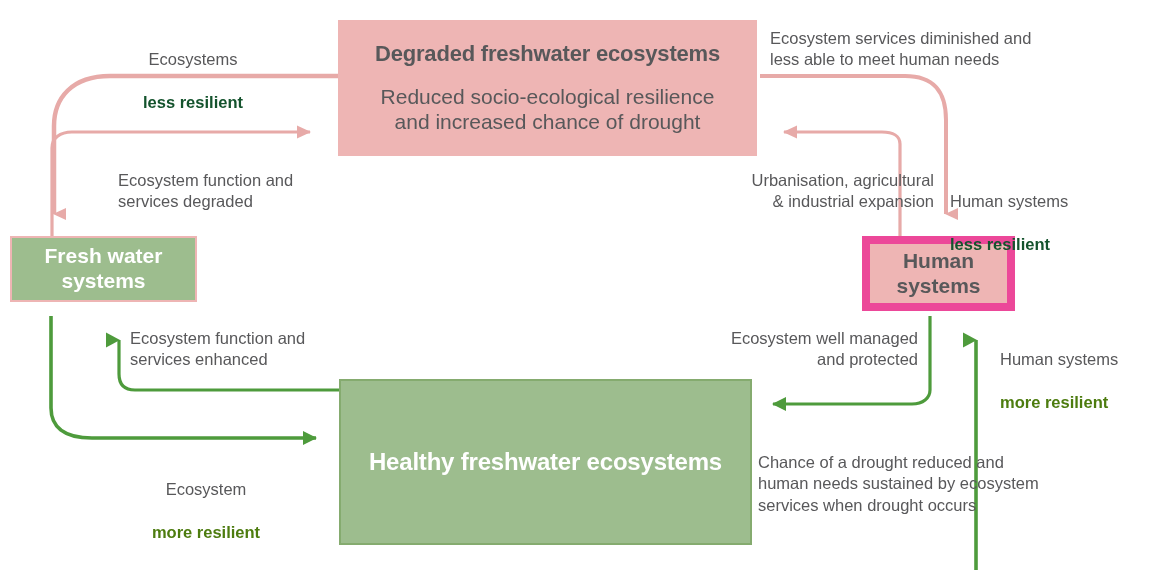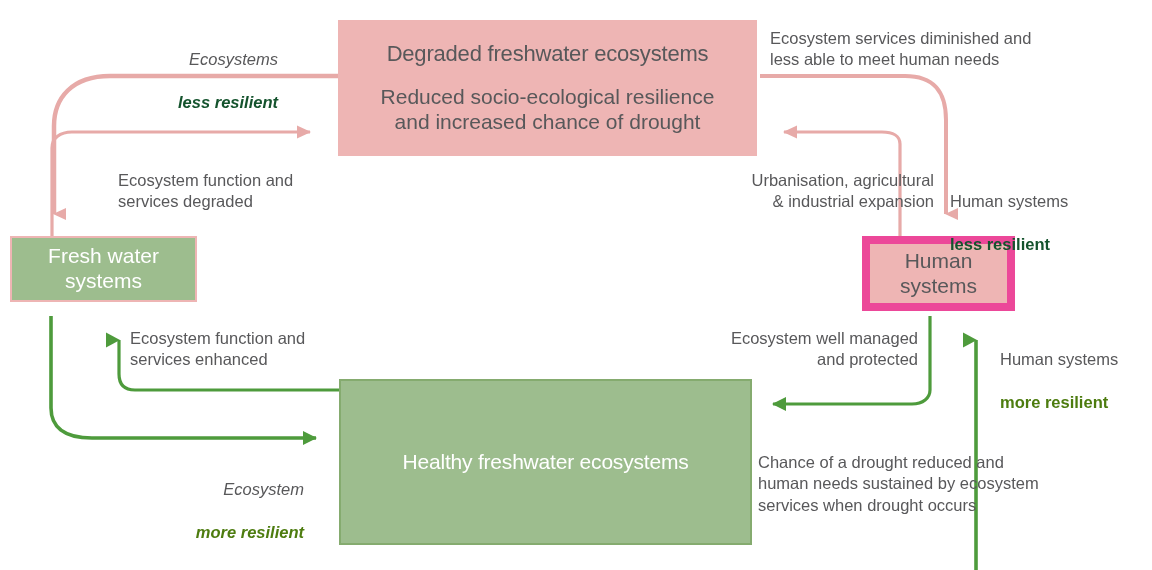--- a/index.html
+++ b/index.html
@@ -30,21 +30,21 @@
     position: absolute;
     box-sizing: border-box;
     display: flex;
     flex-direction: column;
     align-items: center;
     justify-content: center;
     text-align: center;
     z-index: 5;
   }
   .box .title {
-    font-weight: normal;
+    font-weight: bold;
     line-height: 1.18;
   }
   .box .sub {
     line-height: 1.22;
   }
 
   
   #box-degraded {
     left: 338px;
     top: 20px;
@@ -84,33 +84,33 @@
   
   #box-healthy {
     left: 339px;
     top: 379px;
     width: 413px;
     height: 166px;
     background: #9dbd8e;
     border: 2px solid #85ab6f;
     color: #ffffff;
   }
-  #box-healthy .title { font-size: 21px; letter-spacing: -0.2px; }
+  #box-healthy .title { font-size: 24px; letter-spacing: -0.2px; }
   #box-healthy .sub   { font-size: 21px; margin-top: 2px; }
 
   
   .label {
     position: absolute;
     color: #58585a;
     font-size: 16.5px;
     line-height: 1.29;
     z-index: 6;
     white-space: pre-line;
   }
-  .label.center { text-align: right; font-style: italic; }
+  .label.center { text-align: center; }
   .label.right  { text-align: right; }
   .label.left   { text-align: left; }
   .label .accent-pink  { color: #14532d; font-weight: bold; }
   .label .accent-green { color: #4d7c0f; font-weight: bold; }
 
   #lbl-eco-less      { left: 108px; top: 28px;  width: 170px; }
   #lbl-eco-func-deg  { left: 118px; top: 170px; width: 200px; }
   #lbl-eco-serv-dim  { left: 770px; top: 28px;  width: 300px; }
   #lbl-urbanisation  { left: 706px; top: 170px; width: 228px; }
   #lbl-human-less    { left: 950px; top: 170px; width: 190px; }

